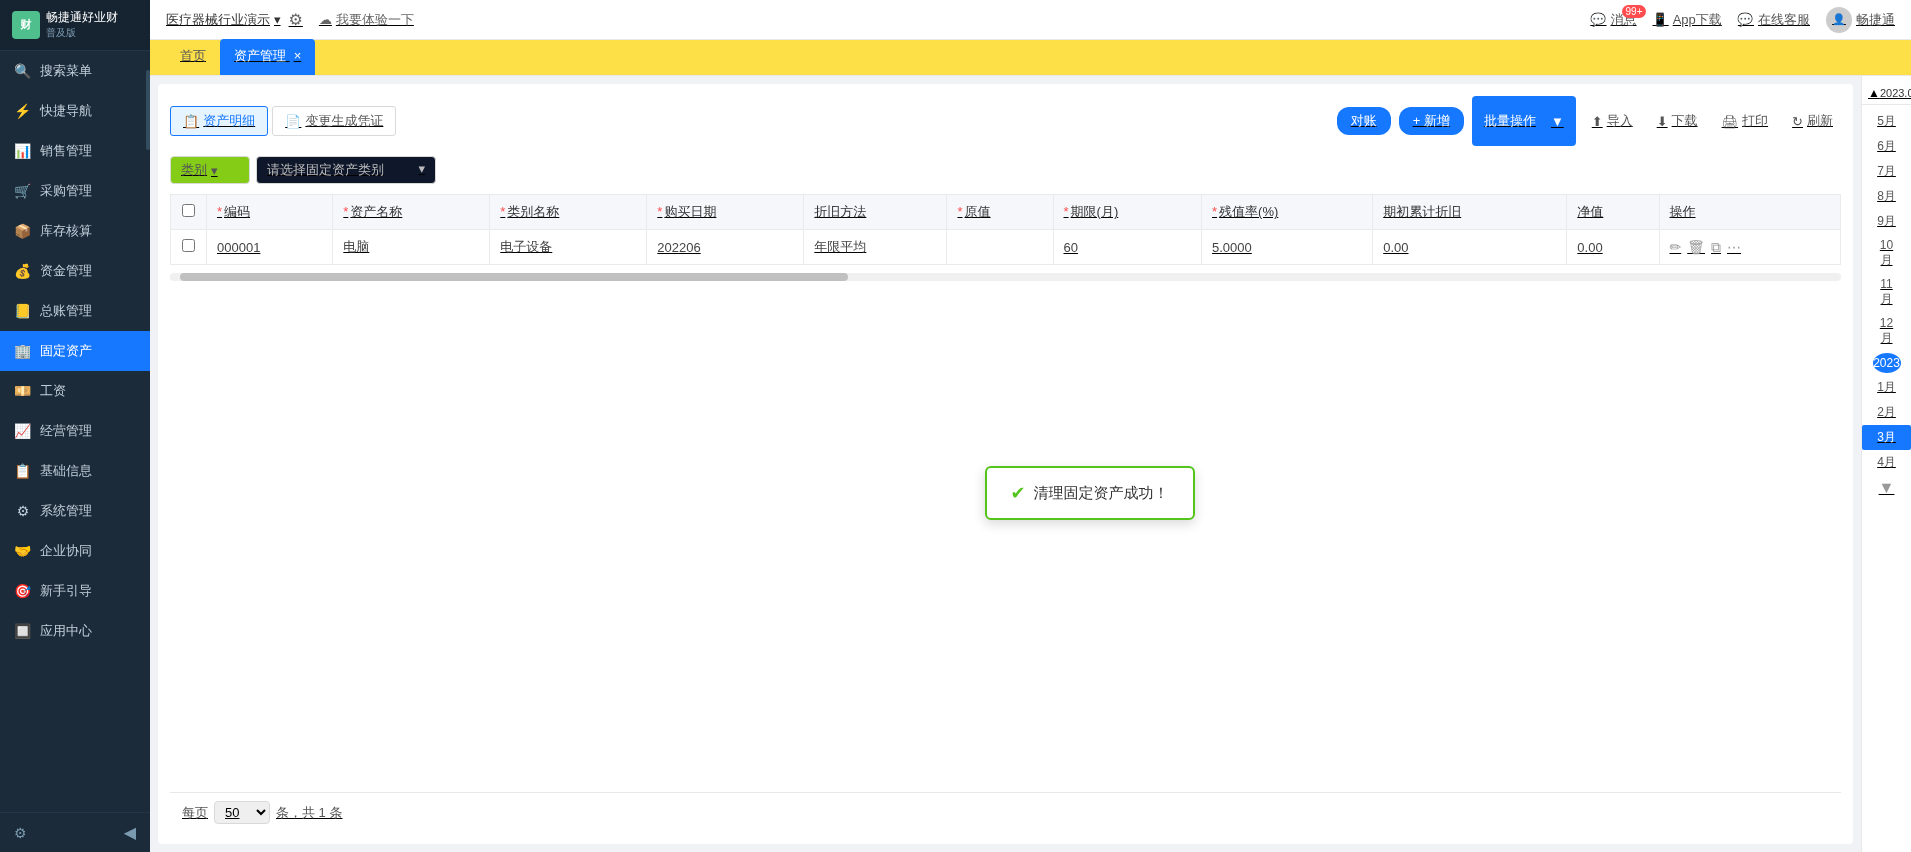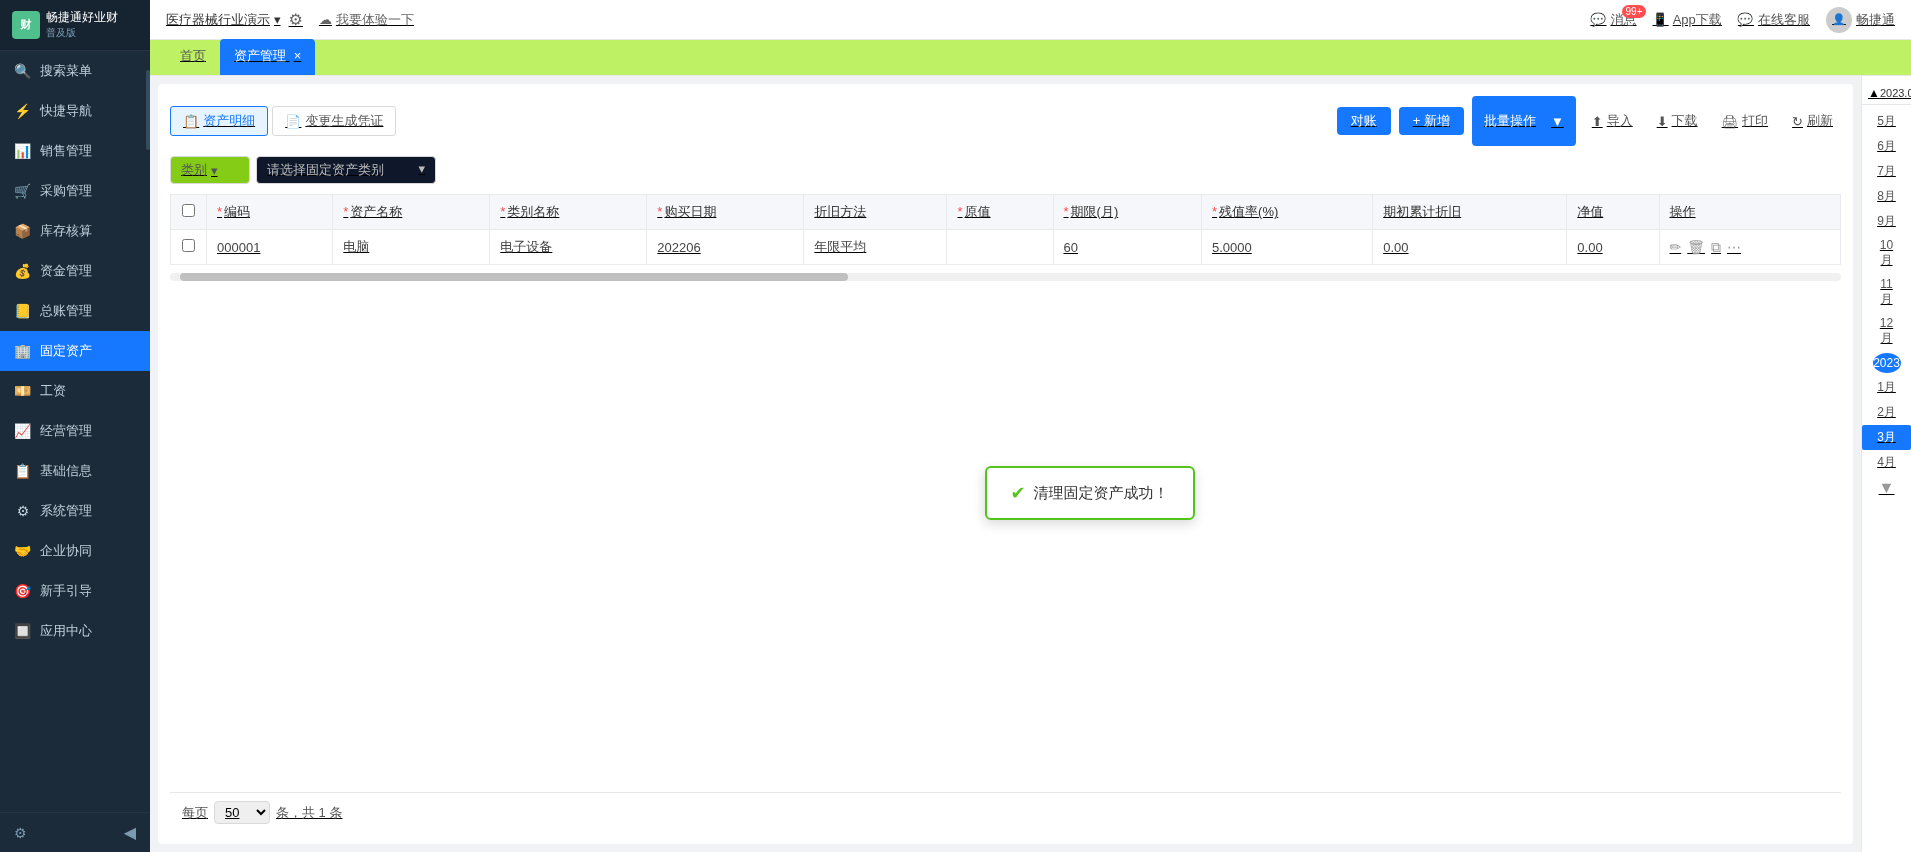--- a/index.html
+++ b/index.html
@@ -112,21 +112,21 @@
       padding: 1px 4px; min-width: 16px; text-align: center;
     }
     .header-avatar {
       width: 26px; height: 26px; border-radius: 50%;
       background: #ccc; display: flex; align-items: center; justify-content: center;
       font-size: 11px; color: #666;
     }
 
     
     .tabs-bar {
-      background: #bef264;
+      background: #fde047;
       border-bottom: 1px solid #e8e8e8;
       padding: 0 16px;
       display: flex;
       align-items: flex-end;
       height: 36px;
     }
     .tab {
       padding: 8px 14px;
       font-size: 13px;
       cursor: pointer;
@@ -195,21 +195,21 @@
       padding: 4px 10px; background: #84cc16; cursor: pointer; font-size: 13px;
       min-width: 80px;
     }
     .select-placeholder {
       display: flex; align-items: flex-start; gap: 4px;
       border: 1px solid #d9d9d9; border-radius: 4px;
       padding: 4px 10px; background: #0f172a; cursor: pointer; font-size: 13px;
       color: #bbb; min-width: 180px;
     }
     .btn {
-      padding: 5px 14px; border-radius: 4px; font-size: 13px;
+      padding: 5px 14px; border-radius: 12px; font-size: 13px;
       cursor: pointer; border: none; display: flex; align-items: center; gap: 4px;
     }
     .btn-primary { background: #1677ff; color: #fff; }
     .btn-batch {
       background: #1677ff; color: #fff;
       padding: 16px 12px; border-radius: 4px; font-size: 13px;
       cursor: pointer; border: none; display: flex; align-items: center; gap: 15px;
     }
     .btn-icon { background: transparent; border: none; color: #555; cursor: pointer; font-size: 13px; display: flex; align-items: center; gap: 4px; padding: 5px 8px; }
 

